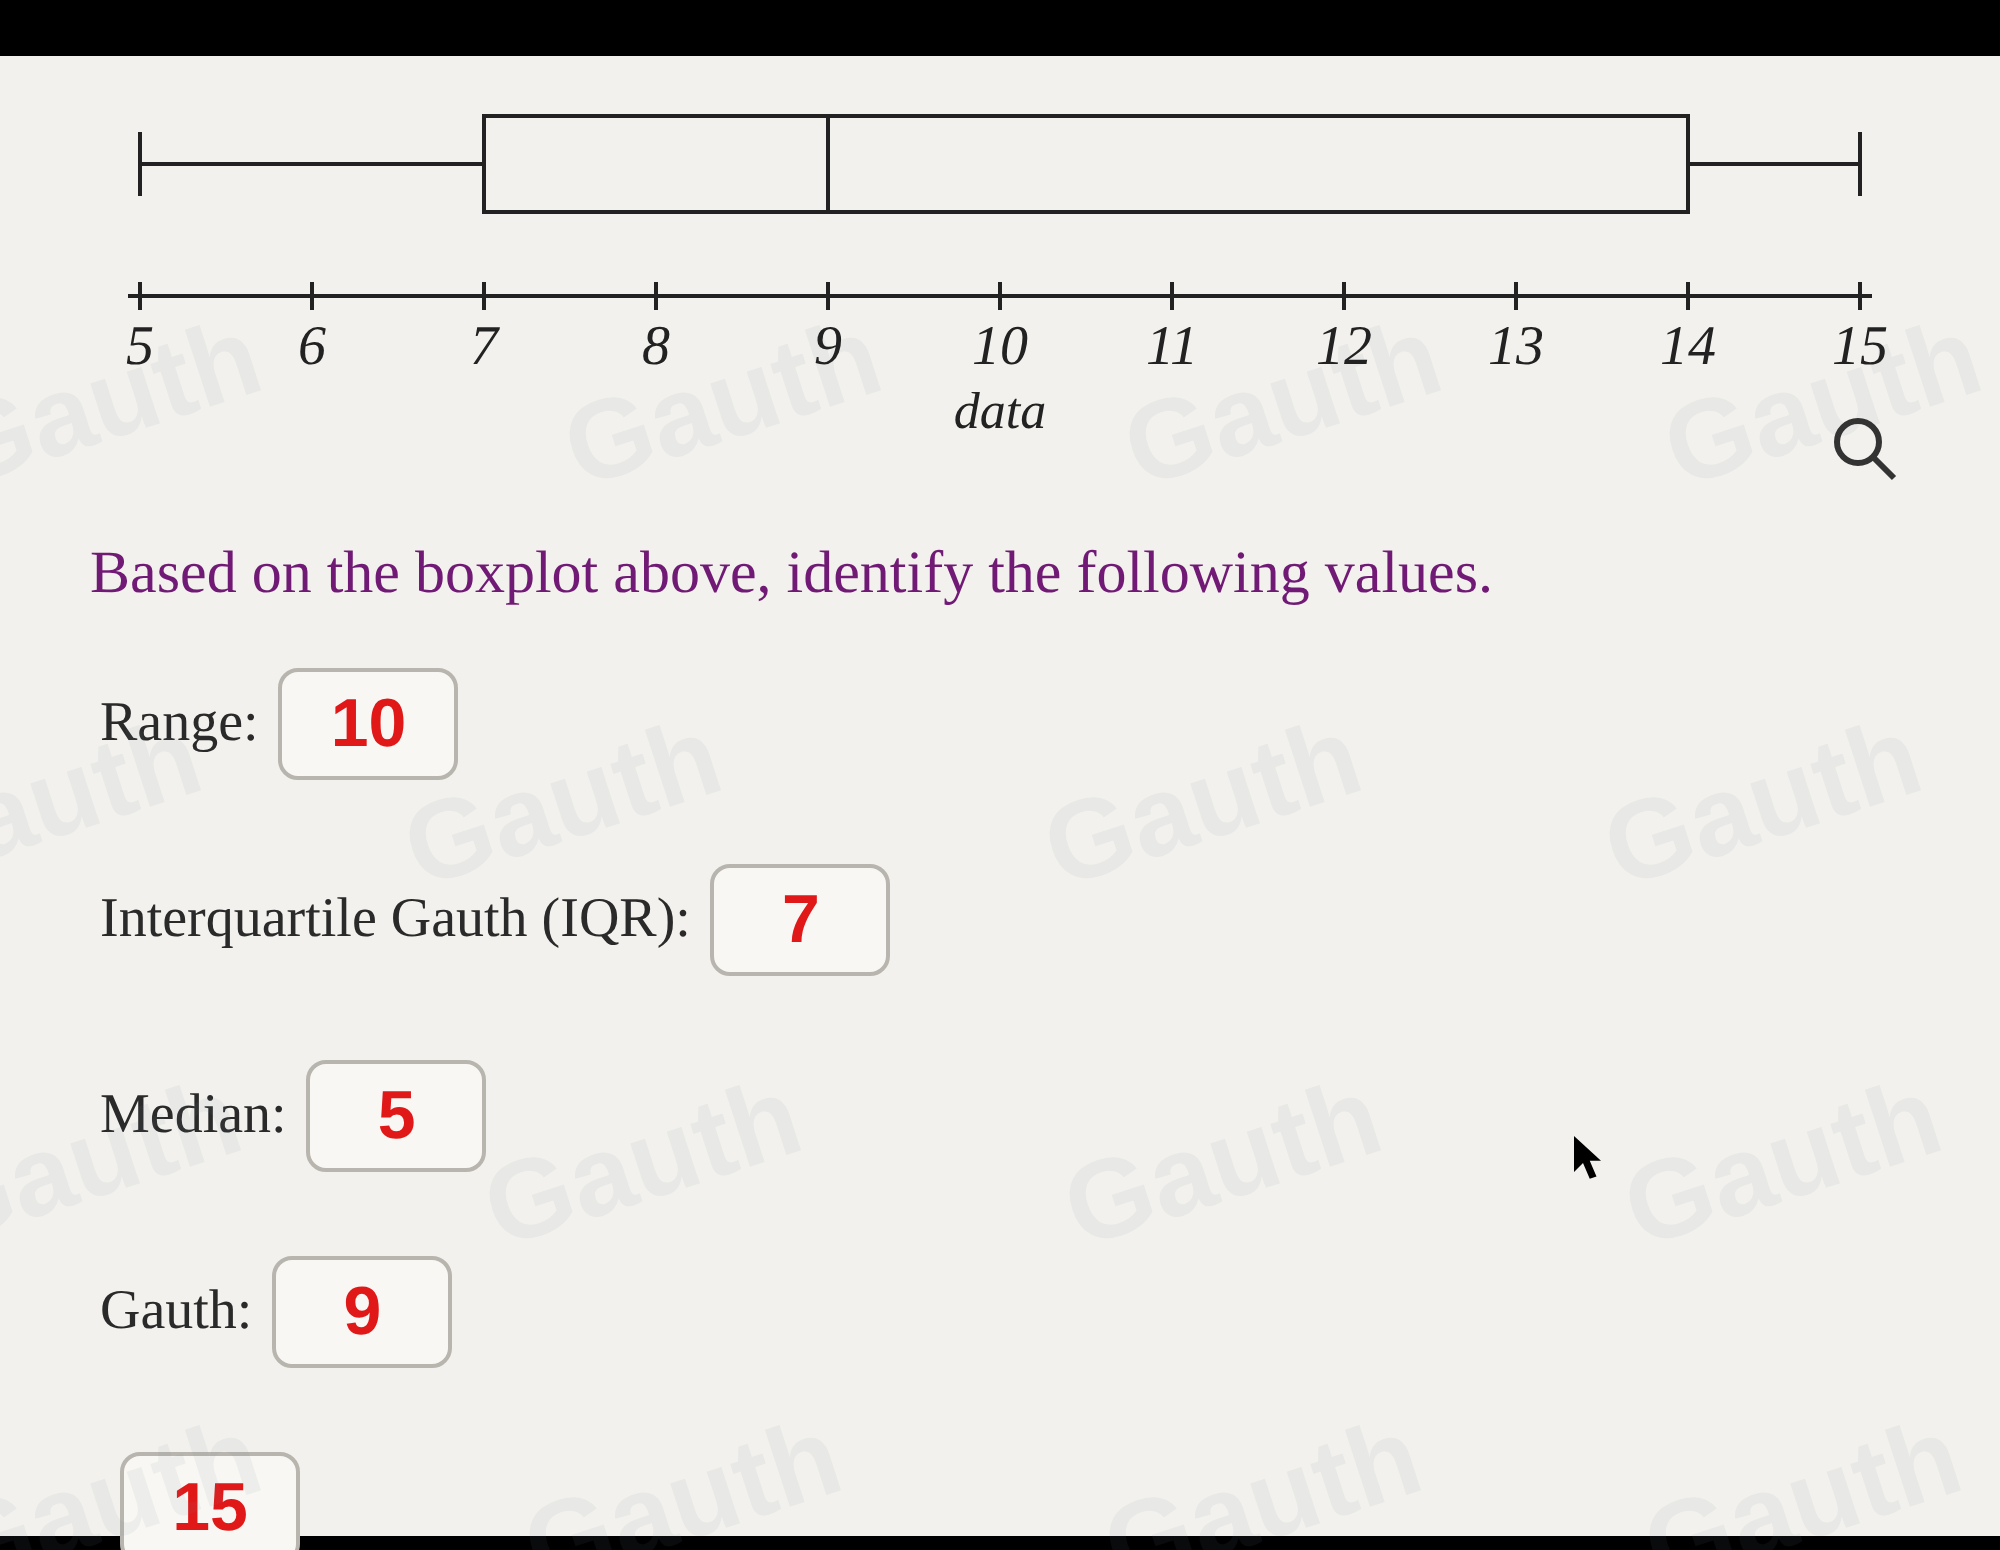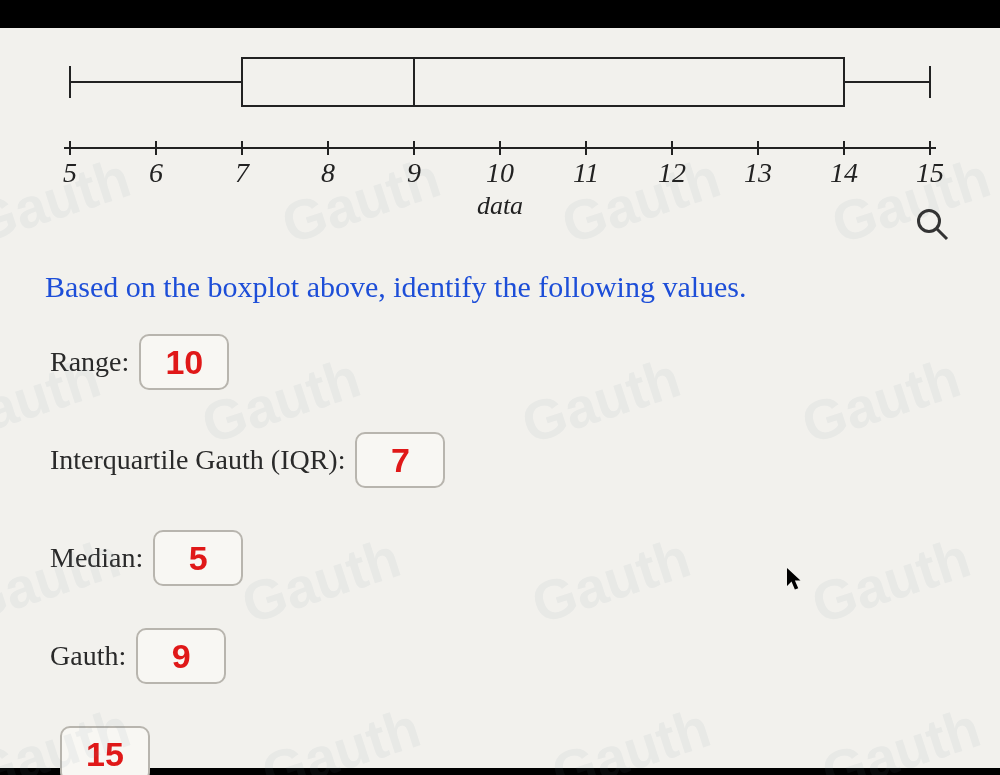--- a/index.html
+++ b/index.html
@@ -34,21 +34,21 @@
       position: relative;
       margin: 12px 40px 0 40px;
       height: 185px;
     }
     .boxplot-svg {
       width: 100%;
       height: 100%;
     }
     .prompt-text {
       font-size: 30px;
-      color: #1d4ed8;
+      color: #701a75;
       margin: 45px 0 0 45px;
       font-family: Georgia, serif;
     }
     .answers {
       margin: 30px 0 0 50px;
     }
     .answer-row {
       display: flex;
       align-items: center;
       margin-bottom: 42px;

